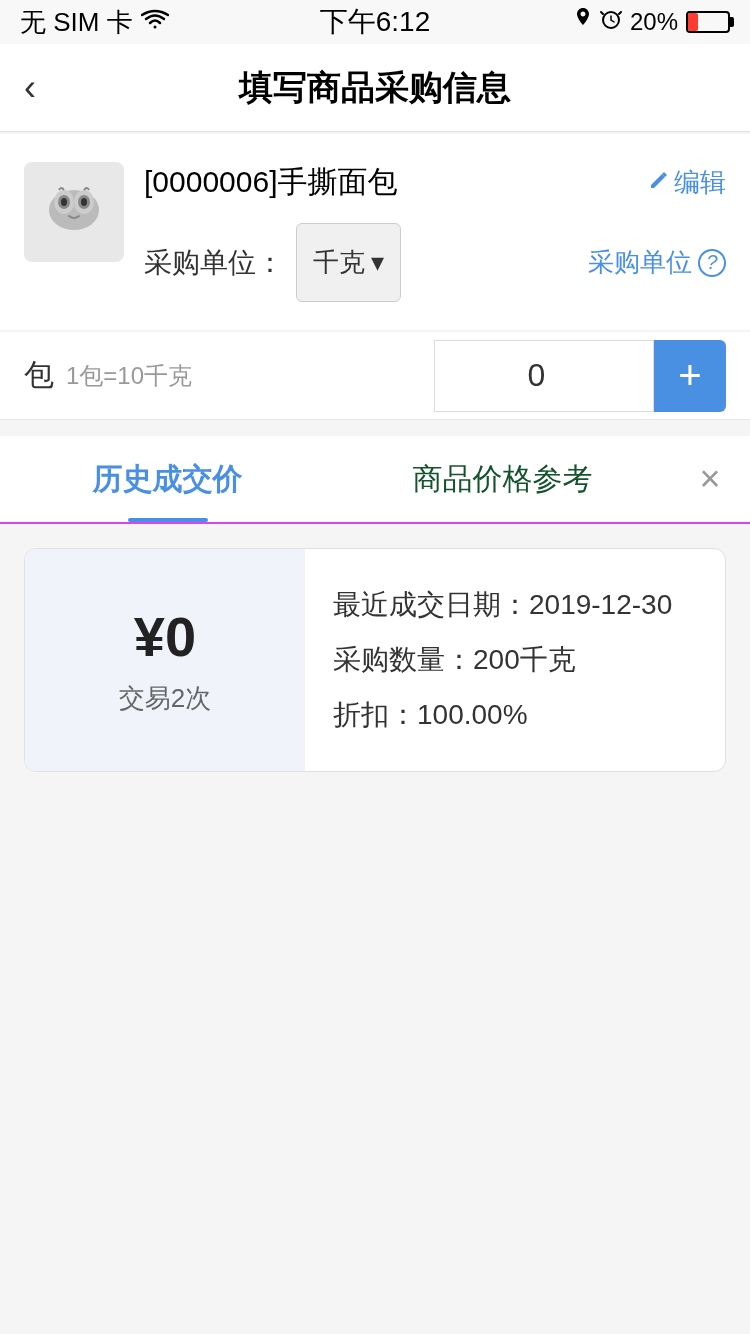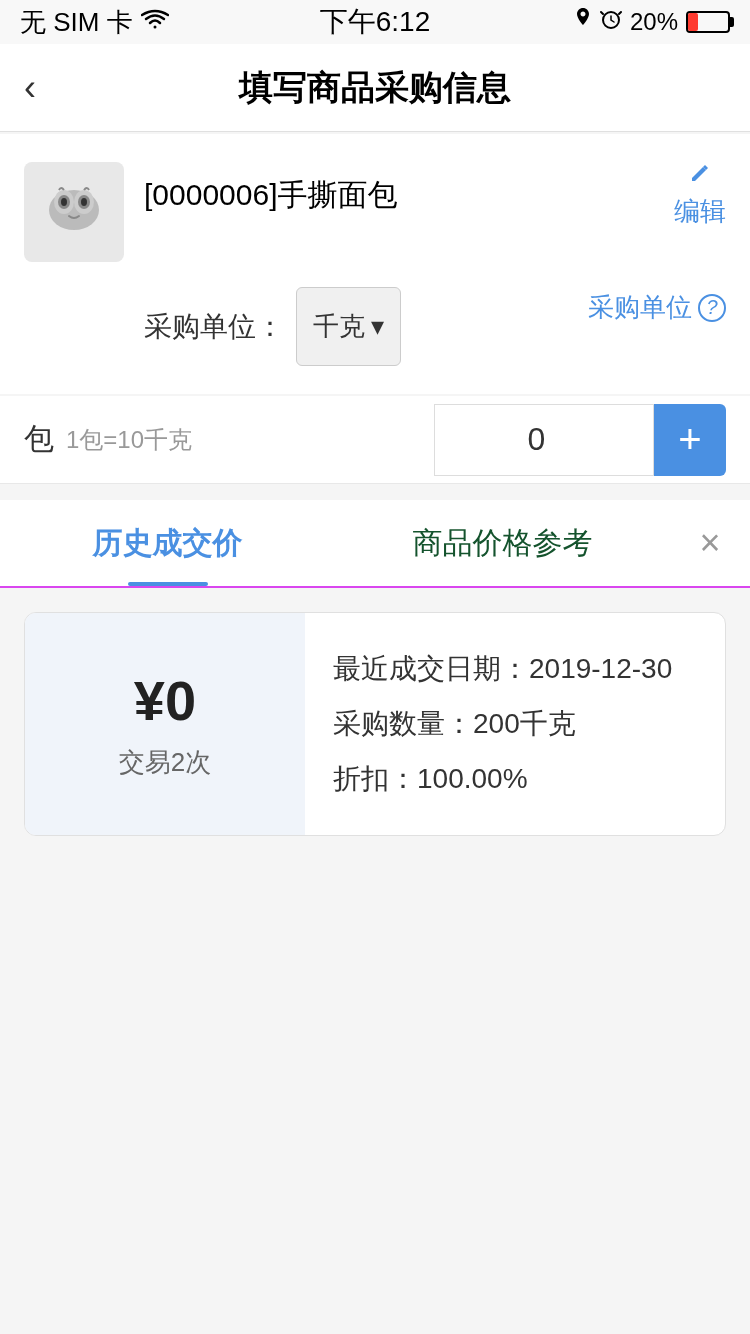--- a/index.html
+++ b/index.html
@@ -134,21 +134,20 @@
       color: #000;
       font-weight: 500;
     }
     .edit-btn {
       font-size: 26px;
       color: #4a90e2;
       display: flex;
       align-items: center;
       gap: 4px;
       cursor: pointer;
-      flex-direction: column;
     }
     .edit-icon {
       font-size: 24px;
     }
     .purchase-unit-row {
       display: flex;
       align-items: center;
       justify-content: space-between;
     }
     .unit-label {
@@ -404,21 +403,21 @@
         <span class="edit-icon">
           <svg width="22" height="22" viewBox="0 0 22 22" fill="#4a90e2">
               <path d="M3 16 L14 5 L17 8 L6 19 L3 19 Z"></path>
               <path d="M14 5 L16 3 L19 6 L17 8 Z" fill="#4a90e2"></path>
             </svg>
         </span>
         <span>编辑</span>
       </div>
     </div>
     <div class="purchase-unit-row">
-      <div style="display:flex;align-items:center;margin-top:38px;">
+      <div style="display:flex;align-items:center;">
         <span class="unit-label">采购单位：</span>
         <div class="unit-select">
           <span>千克</span>
           <span>▾</span>
         </div>
       </div>
       <div class="price-ref">
         <span>采购单位</span>
         <div class="price-ref-icon">
           <span>?</span>

